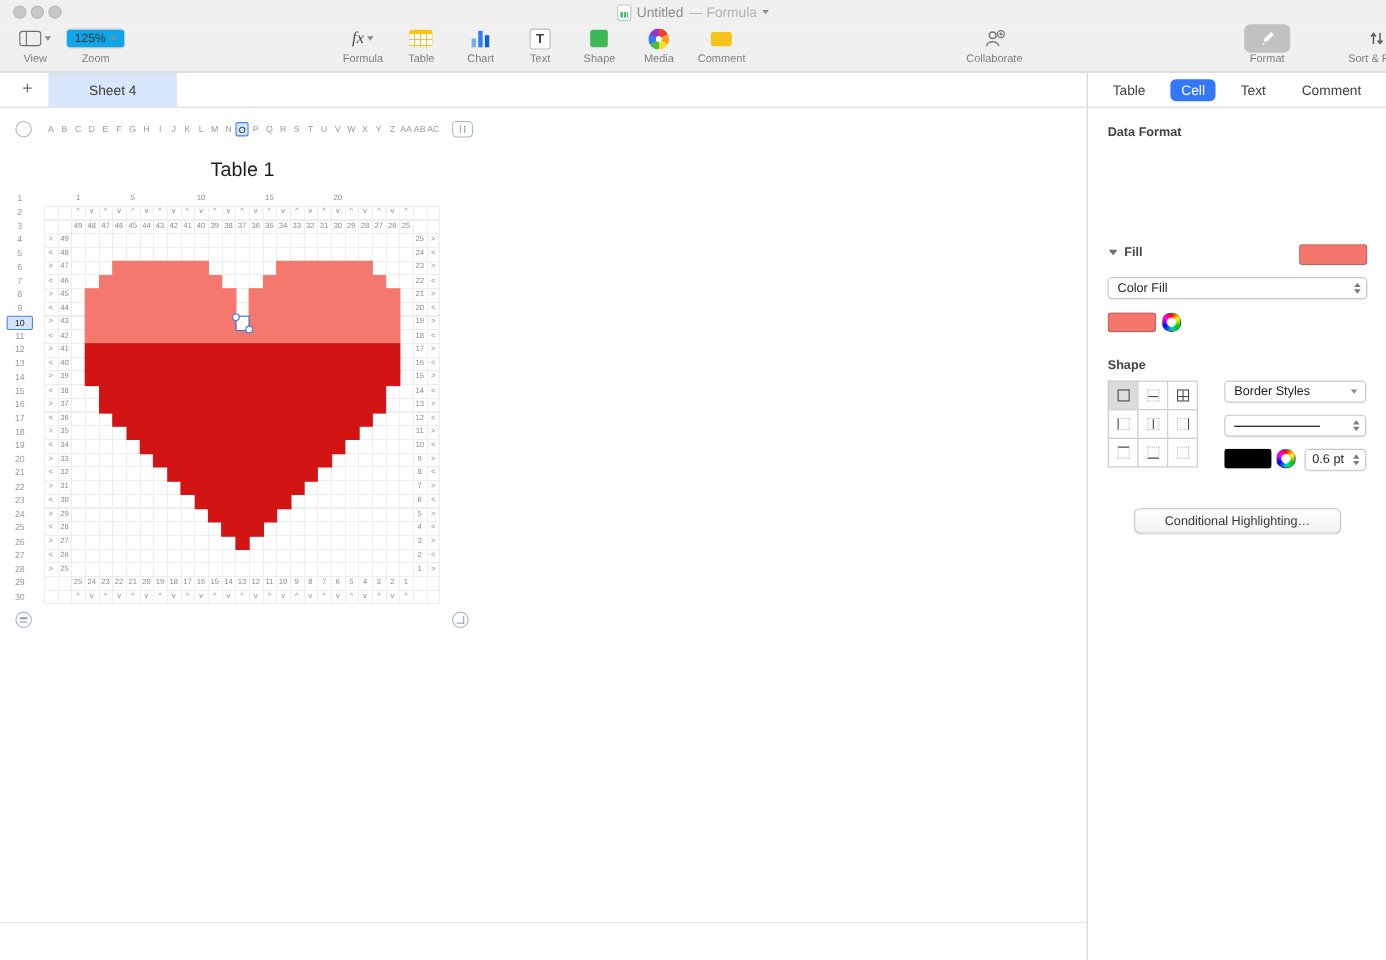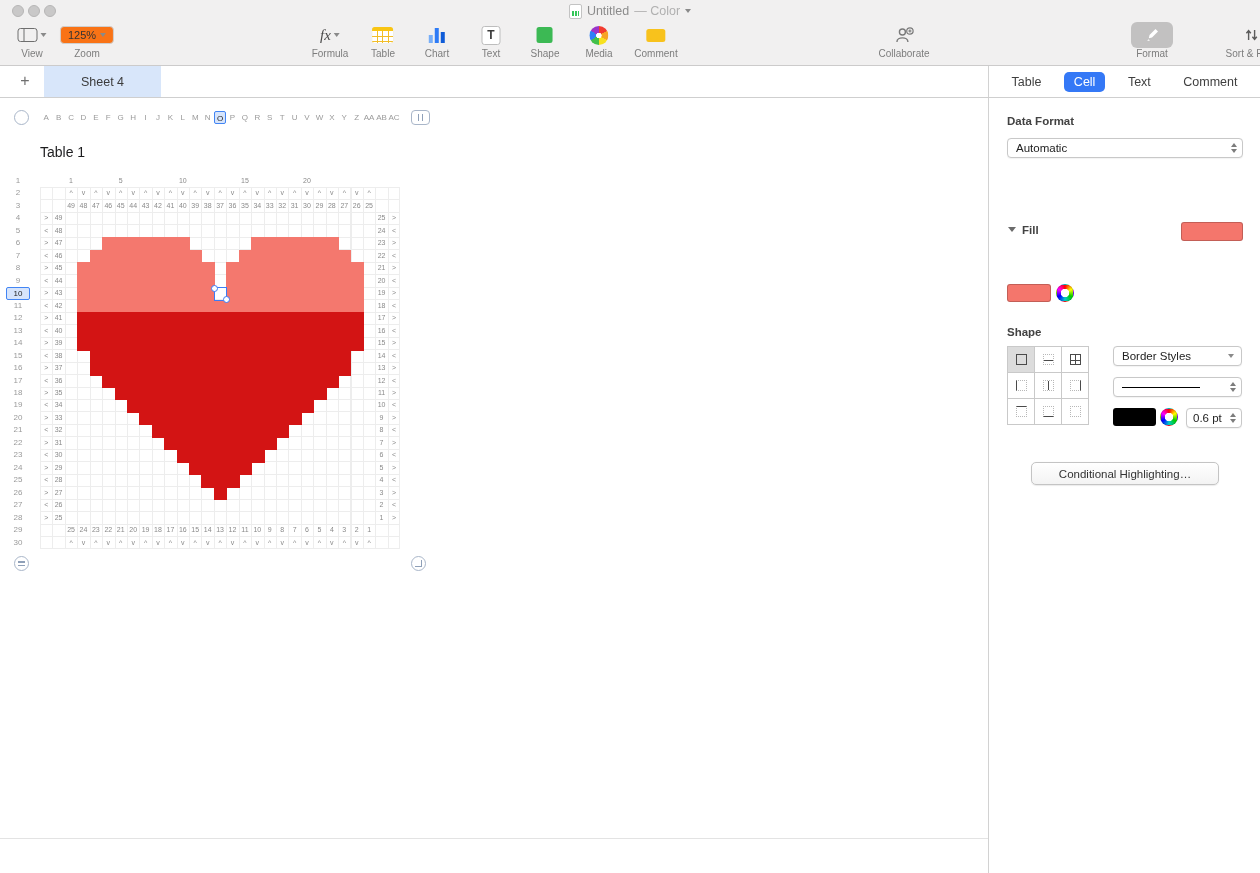--- a/index.html
+++ b/index.html
@@ -16,21 +16,21 @@
     background:repeating-linear-gradient(to right,#35c759 0 2px,transparent 2px 3px)}
   .chev{width:0;height:0;border-left:3.5px solid transparent;border-right:3.5px solid transparent;
         border-top:4.5px solid #8a8a8a;display:inline-block}
   
   .toolbar{height:43px;background:#f1f0f0;border-bottom:1px solid #cccbcb;position:relative}
   .titem{position:absolute;transform:translateX(-50%);display:flex;flex-direction:column;align-items:center}
   .ticon{height:26px;display:flex;align-items:center;justify-content:center;gap:3px}
   .tlabel{font-size:10px;color:#7d7d7d;margin-top:0px;white-space:nowrap}
   .view-glyph{width:20px;height:14px;border:1.5px solid #6e6e6e;border-radius:3px;position:relative;box-sizing:border-box}
   .view-glyph::before{content:'';position:absolute;left:5px;top:0;bottom:0;border-left:1.5px solid #6e6e6e}
-  .zoom-pill{display:flex;align-items:center;gap:4px;border:1px solid #cfcfcf;background:#f97316;
+  .zoom-pill{display:flex;align-items:center;gap:4px;border:1px solid #cfcfcf;background:#0ea5e9;
              border-radius:4px;padding:2px 7px;font-size:11px;color:#333}
   .fx-glyph{font-family:"Liberation Serif",serif;font-style:italic;font-size:15px;color:#4a4a4a}
   .tableicon{width:21px;height:16px;border-radius:2.5px;background:#f9c513;position:relative;overflow:hidden}
   .tableicon::before{content:'';position:absolute;left:0;right:0;top:4px;bottom:0;background:#fff;
     background-image:repeating-linear-gradient(to right,transparent 0 4.5px,#f2bd28 4.5px 5.5px),
                      repeating-linear-gradient(to bottom,transparent 0 4.5px,#f2bd28 4.5px 5.5px)}
   .charticon{width:20px;height:16px;display:flex;align-items:flex-end;gap:2px;justify-content:center}
   .charticon span{width:4px;display:block}
   .texticon{width:17px;height:17px;border:1px solid #bdbdbd;background:#fff;border-radius:3px;
             font-size:12px;color:#3a3a3a;display:flex;align-items:center;justify-content:center;font-weight:bold}
@@ -58,21 +58,21 @@
   #canvas{width:988px;position:relative;background:#fff;overflow:hidden}
   .inspector{width:271px;border-left:1px solid #d2d2d2;position:relative;background:#fff}
   
   .handle-circle{position:absolute;width:15px;height:15px;border:1.4px solid #a9b6c9;border-radius:50%;
                  background:#fff;box-sizing:border-box;display:flex;align-items:center;justify-content:center;gap:2px}
   .handle-pill{position:absolute;width:19px;height:15px;border:1.4px solid #a9b6c9;border-radius:4px;
                background:#fff;box-sizing:border-box;display:flex;align-items:center;justify-content:center;gap:2.5px}
   .vbar{width:1.4px;height:7px;background:#8fa0b8}
   .hbarline{width:7px;height:1.4px;background:#8fa0b8}
   .corner-glyph{width:6px;height:6px;border-right:1.4px solid #8fa0b8;border-bottom:1.4px solid #8fa0b8}
-  .table-title{position:absolute;left:40px;top:46px;width:361px;text-align:left;font-size:14px;
+  .table-title{position:absolute;left:40px;top:46px;width:361px;text-align:center;font-size:18px;
                color:#1d1d1f;font-weight:500}
   .cletter{position:absolute;height:13px;line-height:13px;text-align:center;font-size:8px;color:#9a9a9a;
            box-sizing:border-box;z-index:2}
   .csel{background:#d6e4fb;border:1px solid #4285f4;border-radius:2px;color:#222}
   .rnum{position:absolute;text-align:center;font-size:8px;color:#9a9a9a;box-sizing:border-box;z-index:2}
   .rsel{background:#d6e4fb;border:1px solid #4285f4;border-radius:2px;color:#222}
   .gridlines{position:absolute;z-index:0;
     background-image:repeating-linear-gradient(to right,#ededed 0 1px,transparent 1px 12.42px),
                      repeating-linear-gradient(to bottom,#ededed 0 1px,transparent 1px 12.47px);
     border-right:1px solid #ededed;border-bottom:1px solid #ededed;box-sizing:border-box}
@@ -119,21 +119,21 @@
 </head>
 <body>
 
 <div class="titlebar">
   <span class="traffic" style="left:12px"></span>
   <span class="traffic" style="left:28px"></span>
   <span class="traffic" style="left:44px"></span>
   <div class="tb-title">
     <span class="doc-icon"></span>
     <span>Untitled</span>
-    <span style="color:#b0b0b0">— Color</span>
+    <span style="color:#b0b0b0">— Formula</span>
     <span class="chev"></span>
   </div>
 </div>
 
 <div class="toolbar">
   <div class="titem" style="left:32px">
     <div class="ticon">
         <span class="view-glyph"></span>
         <span class="chev"></span>
       </div>
@@ -549,31 +549,31 @@
       <div class="gtext" style="left: 375.34px; top: 413.69px; width: 12.42px; height: 12.47px; line-height: 12.47px;">1</div>
       <div class="gtext" style="left: 387.76px; top: 413.69px; width: 12.42px; height: 12.47px; line-height: 12.47px;">&gt;</div>
       <div class="selbox" style="left: 213.88px; top: 189.23px; width: 13.42px; height: 13.47px;">
         <span class="shandle" style="left:-3.5px;top:-3.5px"></span>
         <span class="shandle" style="right:-3.5px;bottom:-3.5px"></span>
       </div>
     </div>
 
   <div class="inspector">
     <div class="insp-label" style="left:18px;top:17px">Data Format</div>
-    <div class="dd" style="left:18px;top:40px;width:236px">
-      <span>Automatic</span>
+
+    <span class="disc" style="left:19px;top:129px"></span>
+    <div class="insp-label" style="left:33px;top:126px">Fill</div>
+    <div class="swatch" style="left: 192px; top: 124px; width: 62px; height: 19px; background: rgb(244, 118, 108);"></div>
+    <div class="dd" style="left:18px;top:154px;width:236px">
+      <span>Color Fill</span>
       <span class="dstep">
           <span class="tri-u"></span>
           <span class="tri-d"></span>
         </span>
     </div>
-
-    <span class="disc" style="left:19px;top:129px"></span>
-    <div class="insp-label" style="left:33px;top:126px">Fill</div>
-    <div class="swatch" style="left: 192px; top: 124px; width: 62px; height: 19px; background: rgb(244, 118, 108);"></div>
     <div class="swatch" style="left: 18px; top: 186px; width: 44px; height: 18px; background: rgb(244, 118, 108);"></div>
     <span class="wheel" style="left:67px;top:186px"></span>
 
     <div class="insp-label" style="left:18px;top:228px">Shape</div>
     <div class="bgrid" style="left:18px;top:248px">
       <span class="bp sel">
           <span class="bi bi-outer"></span>
         </span>
       <span class="bp">
           <span class="bi bi-hin"></span>

